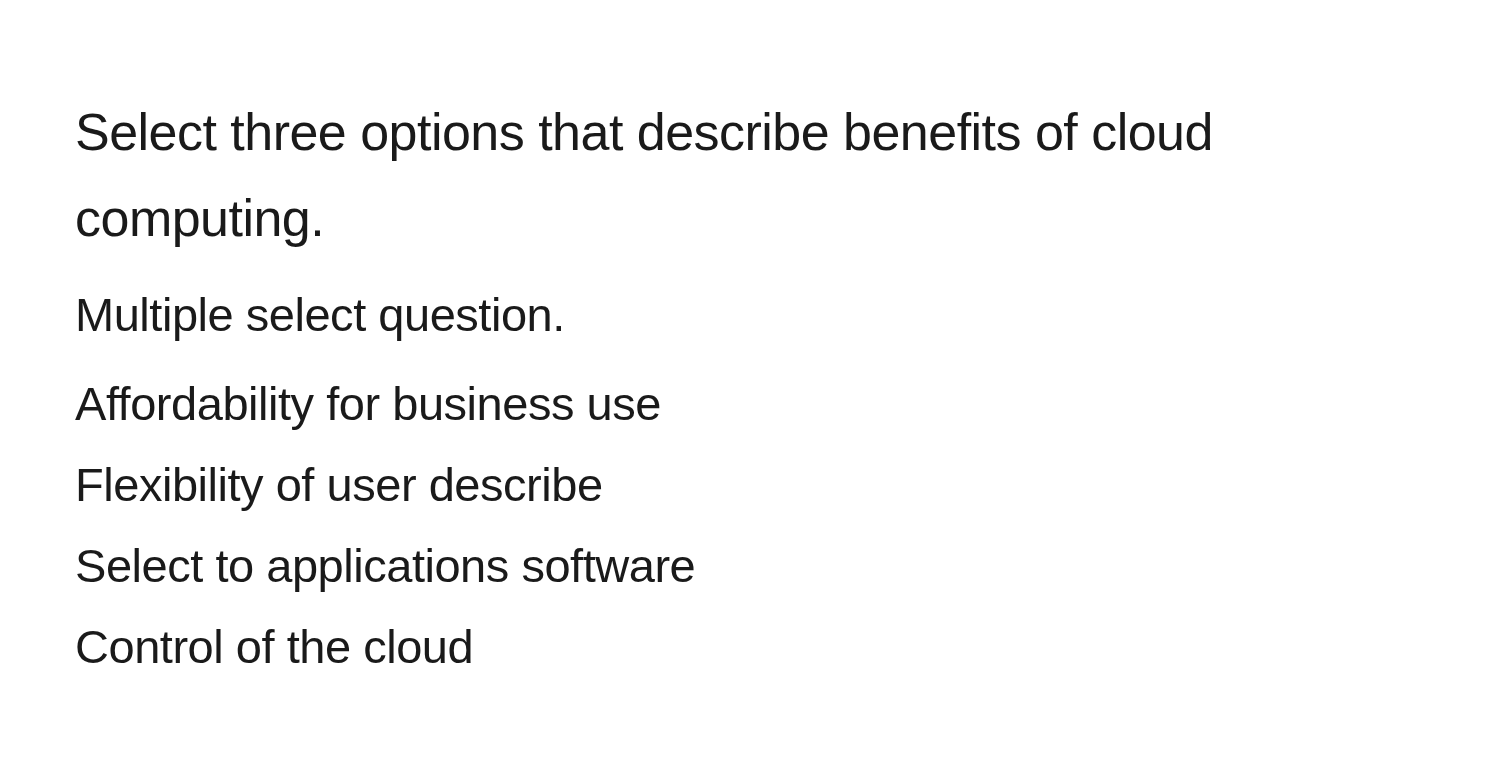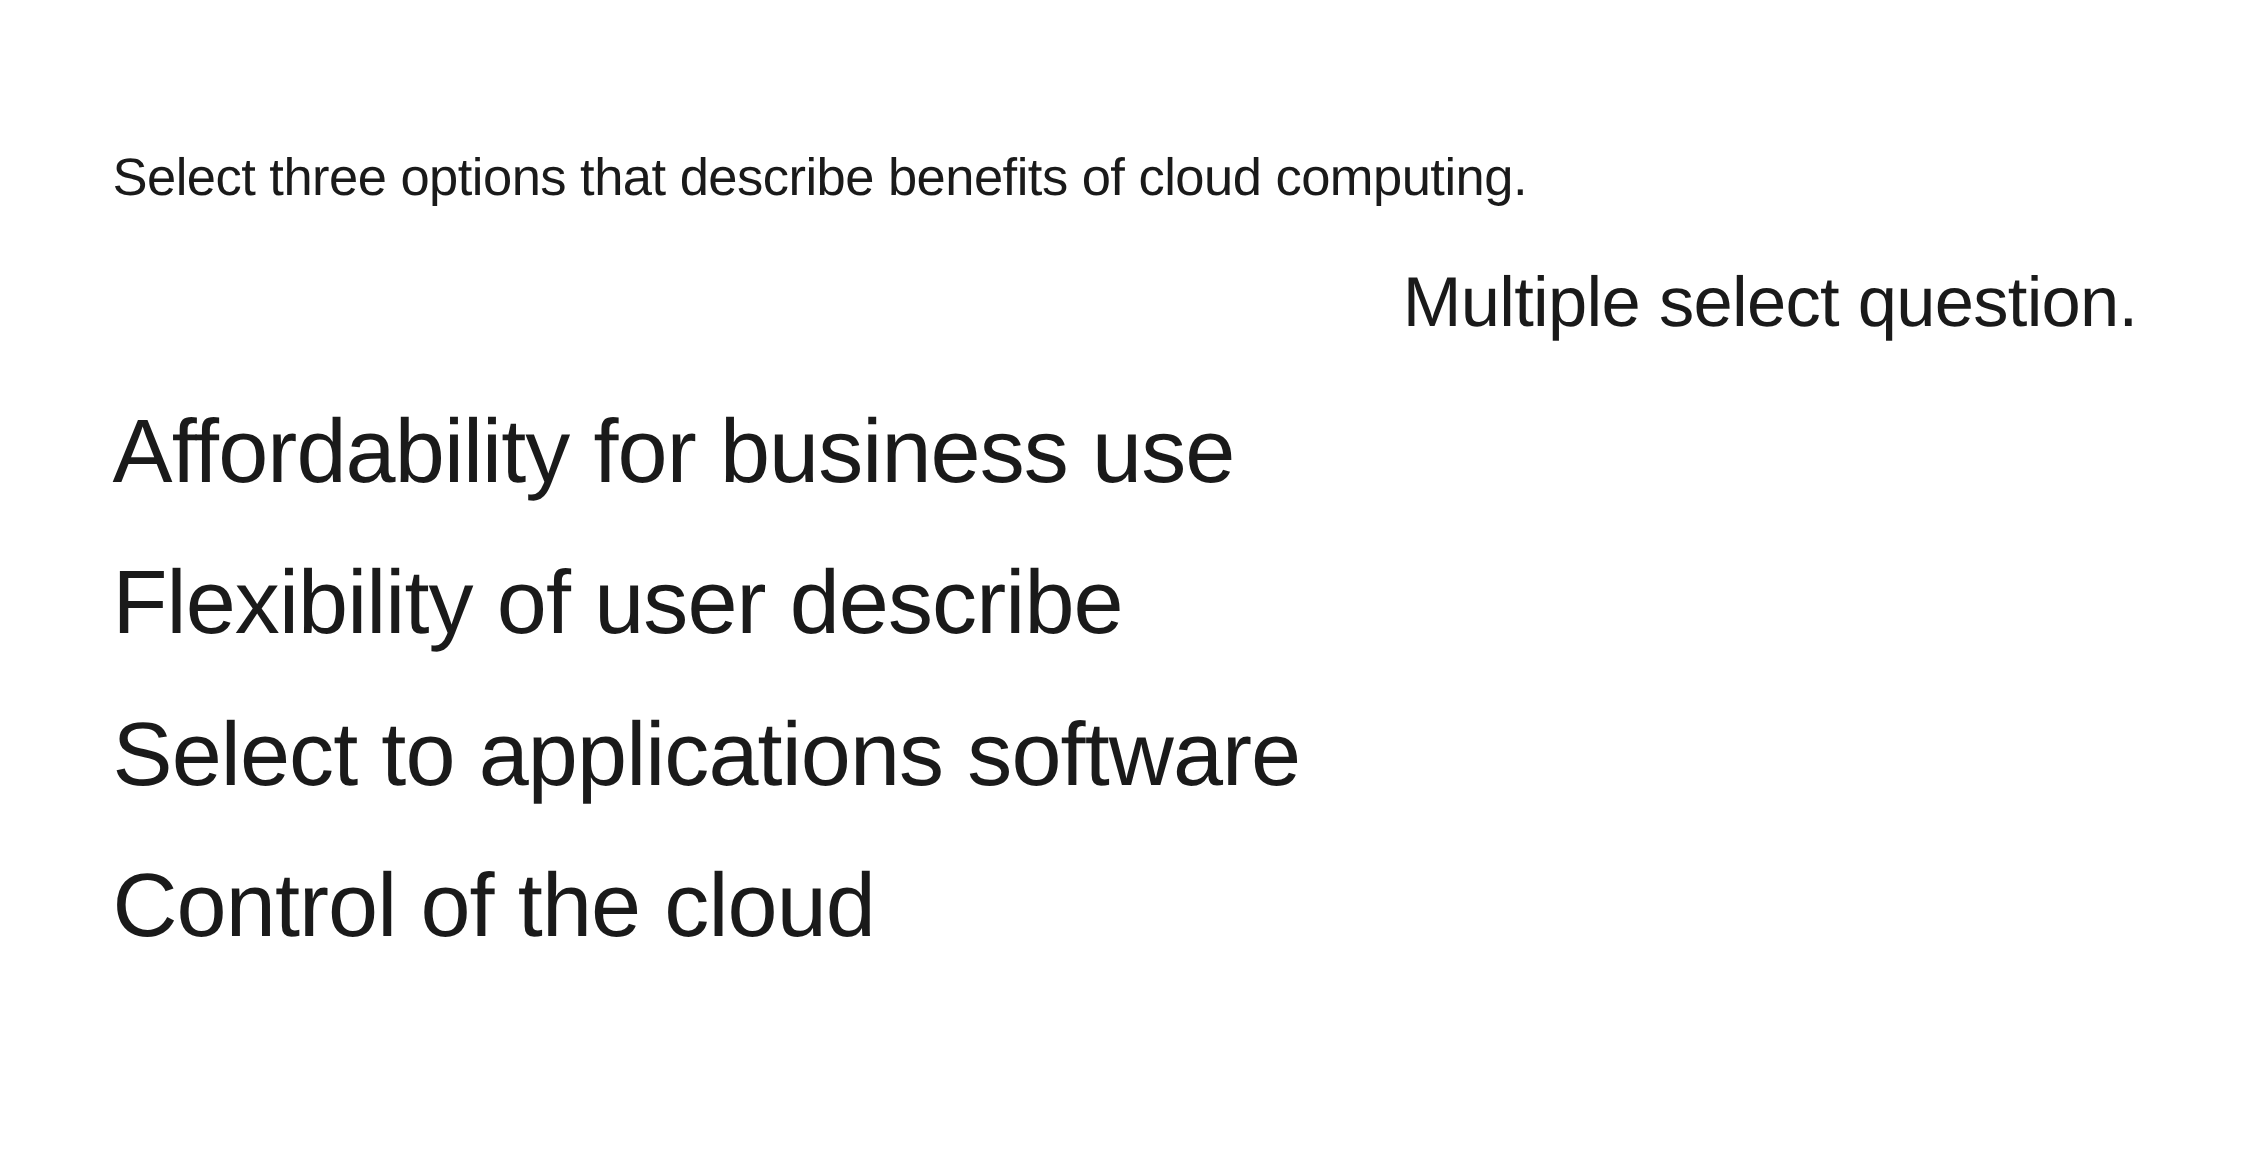--- a/index.html
+++ b/index.html
@@ -9,36 +9,35 @@
     }
     body {
       width: 1500px;
       height: 776px;
       background-color: #ffffff;
       font-family: -apple-system, BlinkMacSystemFont, "Segoe UI", Helvetica, Arial, sans-serif;
       color: #1a1a1a;
       padding: 90px 75px 0 75px;
     }
     .question-prompt {
-      font-size: 35px;
+      font-size: 52px;
       line-height: 1.65;
       font-weight: 400;
       letter-spacing: -0.01em;
       margin-bottom: 18px;
     }
     .question-type {
       font-size: 47px;
       line-height: 1.5;
       font-weight: 400;
       letter-spacing: -0.01em;
       margin-bottom: 18px;
-      text-align: right;
     }
     .option {
-      font-size: 60px;
+      font-size: 47px;
       line-height: 1.55;
       font-weight: 400;
       letter-spacing: -0.01em;
       margin-bottom: 8px;
     }
   </style>
 </head>
 <body>
 
 <div class="question-prompt">Select three options that describe benefits of cloud computing.</div>

